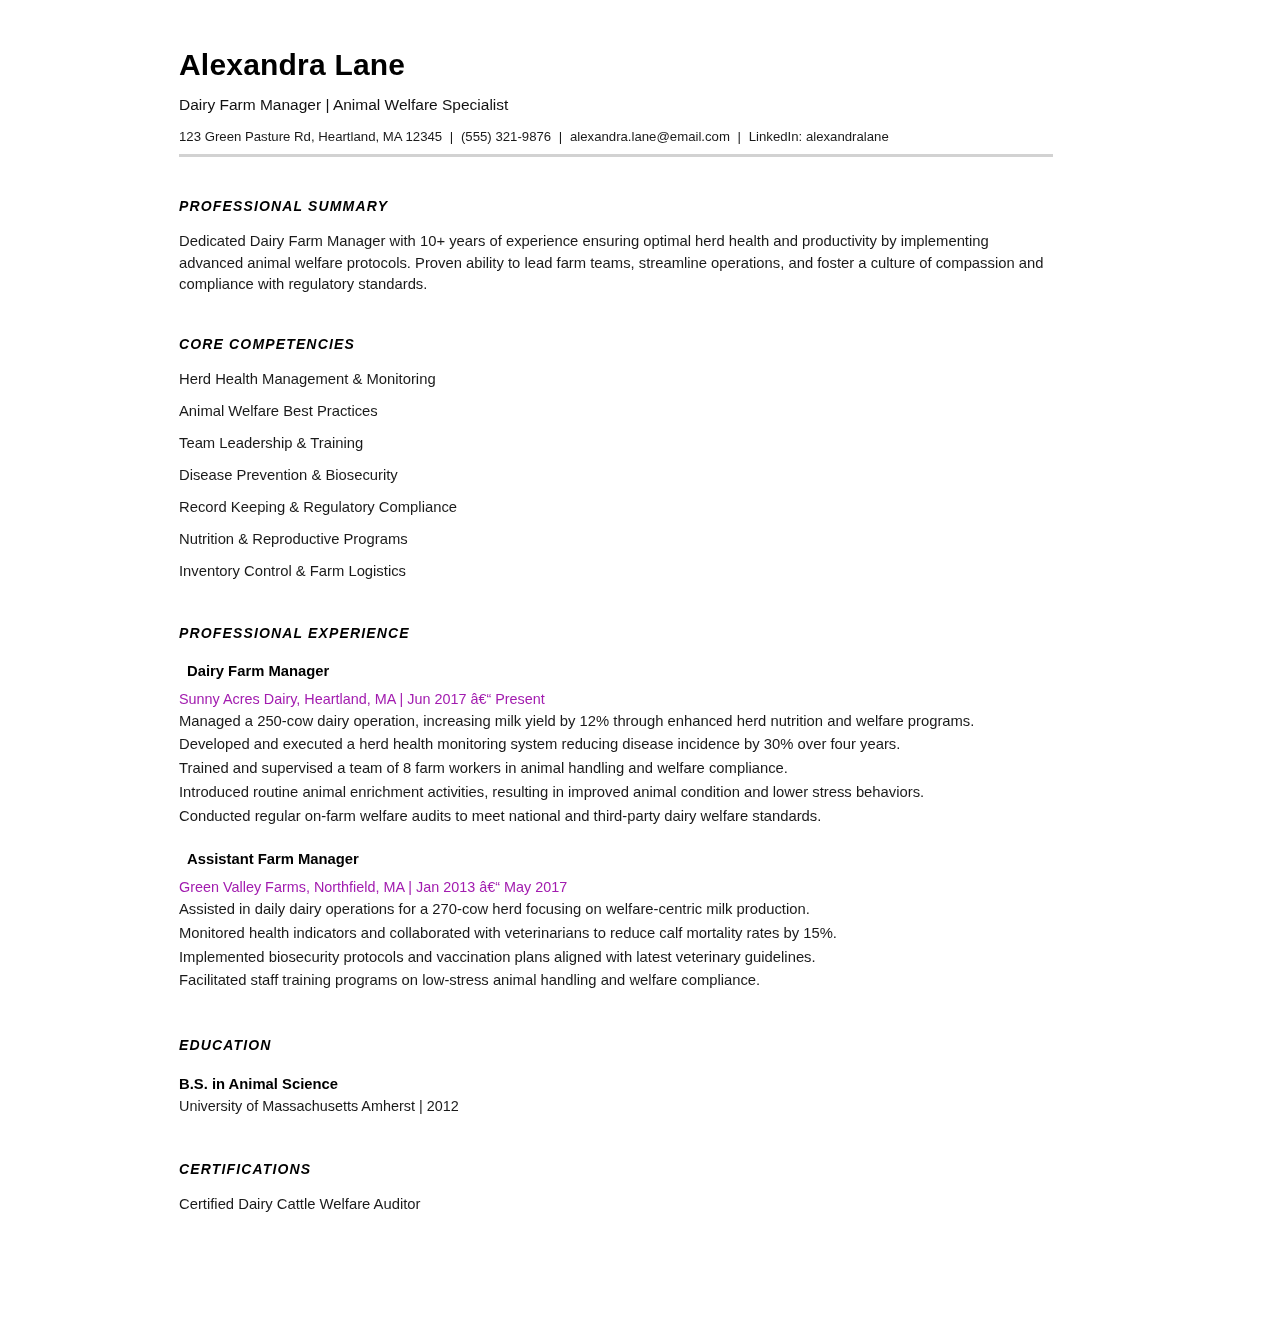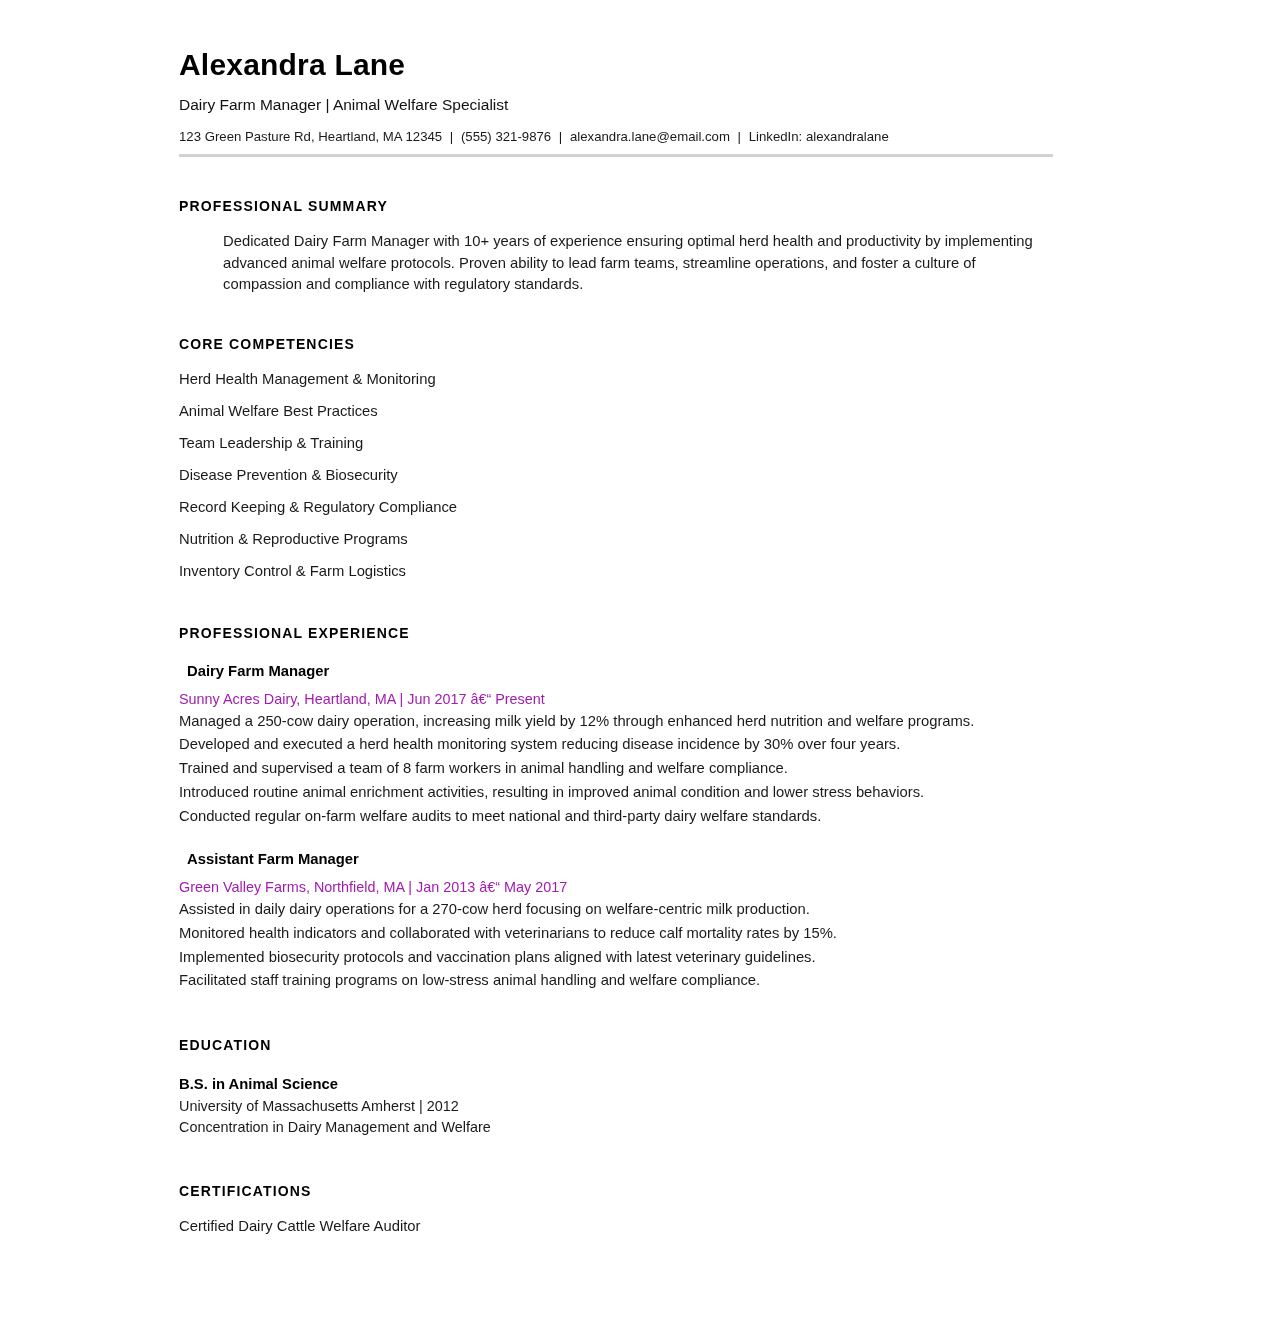--- a/index.html
+++ b/index.html
@@ -61,37 +61,37 @@
   
   .section { margin-top: 0; }
   .section-title {
     font-size: 14px;
     font-weight: bold;
     letter-spacing: 1.15px;
     color: #000;
     margin: 0;
     padding: 0;
     text-transform: uppercase;
+    font-style: italic;
   }
   .s-summary { margin-top: 41px; }
   .s-core { margin-top: 41px; }
   .s-exp { margin-top: 43px; }
   .s-edu { margin-top: 46px; }
   .s-cert { margin-top: 45px; }
 
   .body-text {
     font-size: 14.8px;
     line-height: 1.43;
     color: #1a1a1a;
     margin: 0;
   }
   .summary-para {
     margin-top: 17px;
     max-width: 880px;
-    margin-left: 44px;
   }
 
   .list { margin: 0; padding: 0; list-style: none; }
   .list li {
     font-size: 14.8px;
     line-height: 1.42;
     color: #1a1a1a;
     margin-top: 11px;
   }
   .list.tight li:first-child { margin-top: 17px; }
@@ -201,21 +201,20 @@
           <li>Facilitated staff training programs on low-stress animal handling and welfare compliance.</li>
         </ul>
       </div>
     </div>
 
     <div class="section s-edu">
       <h2 class="section-title">EDUCATION</h2>
       <div class="edu-block">
         <div class="edu-degree">B.S. in Animal Science</div>
         <div class="edu-line">University of Massachusetts Amherst | 2012</div>
-        <div class="edu-line">Concentration in Dairy Management and Welfare</div>
       </div>
     </div>
 
     <div class="section s-cert">
       <h2 class="section-title">CERTIFICATIONS</h2>
       <ul class="list tight">
         <li>Certified Dairy Cattle Welfare Auditor</li>
 
       </ul>
     </div>

